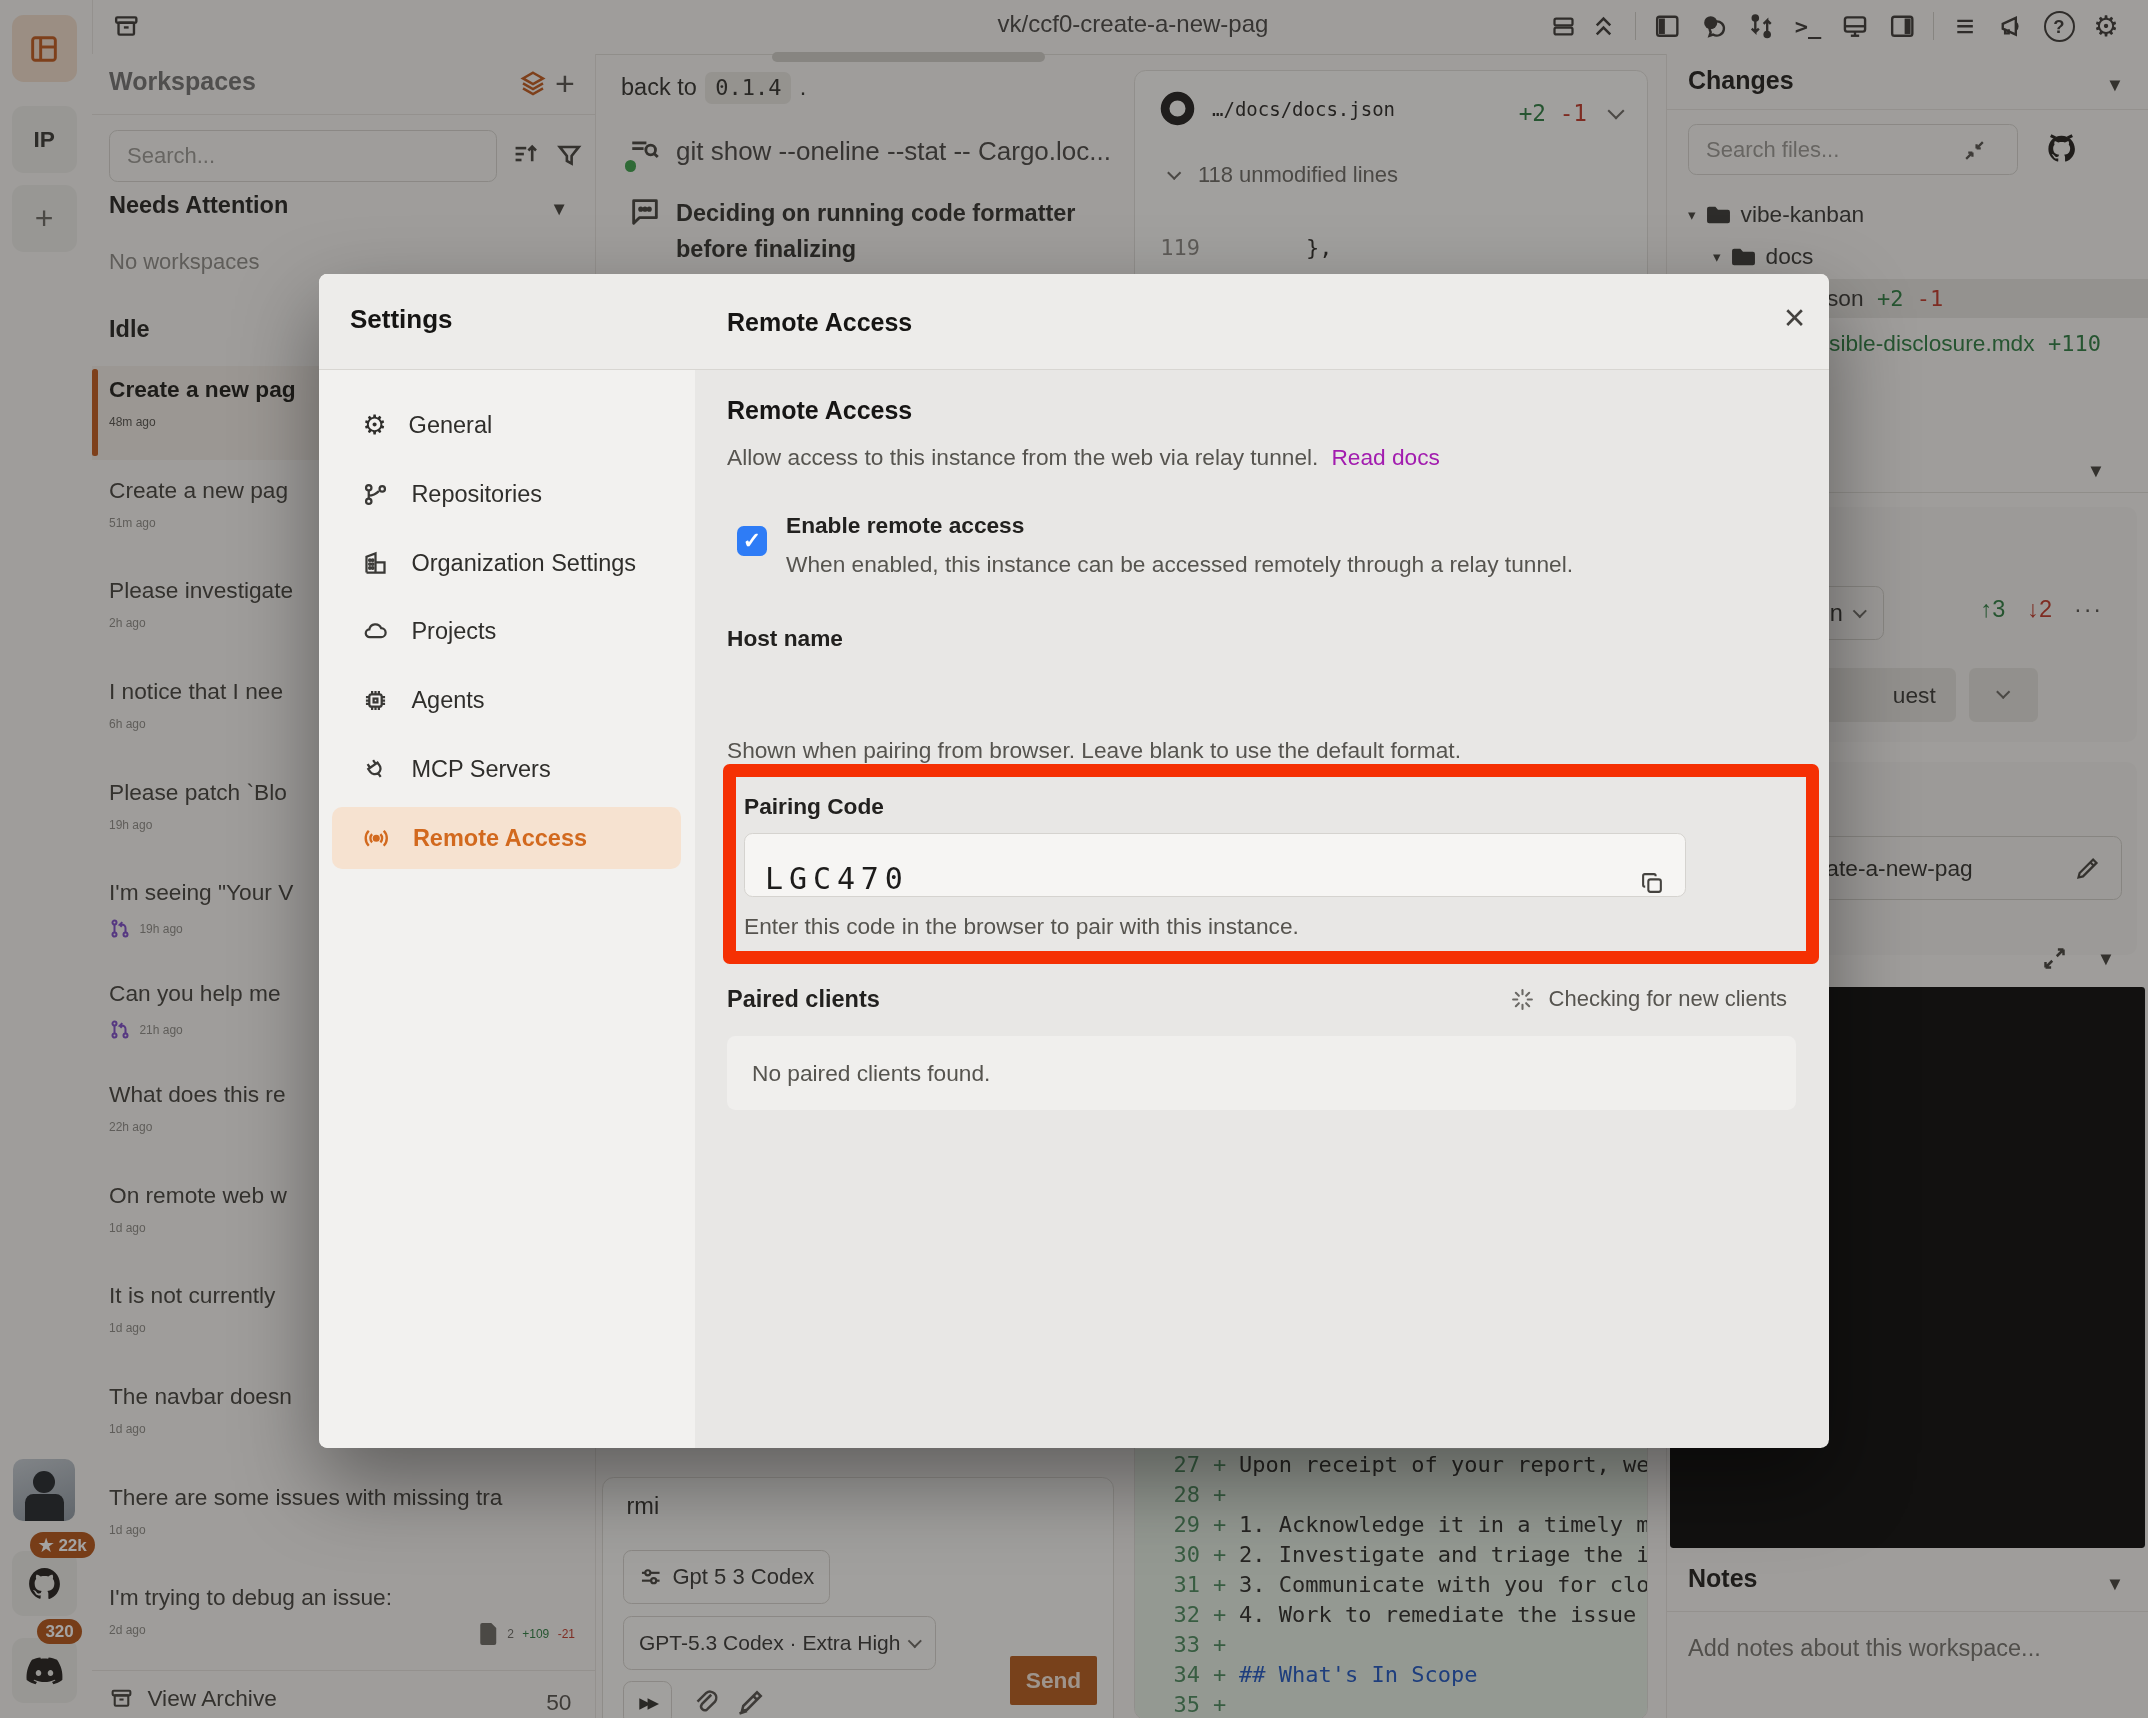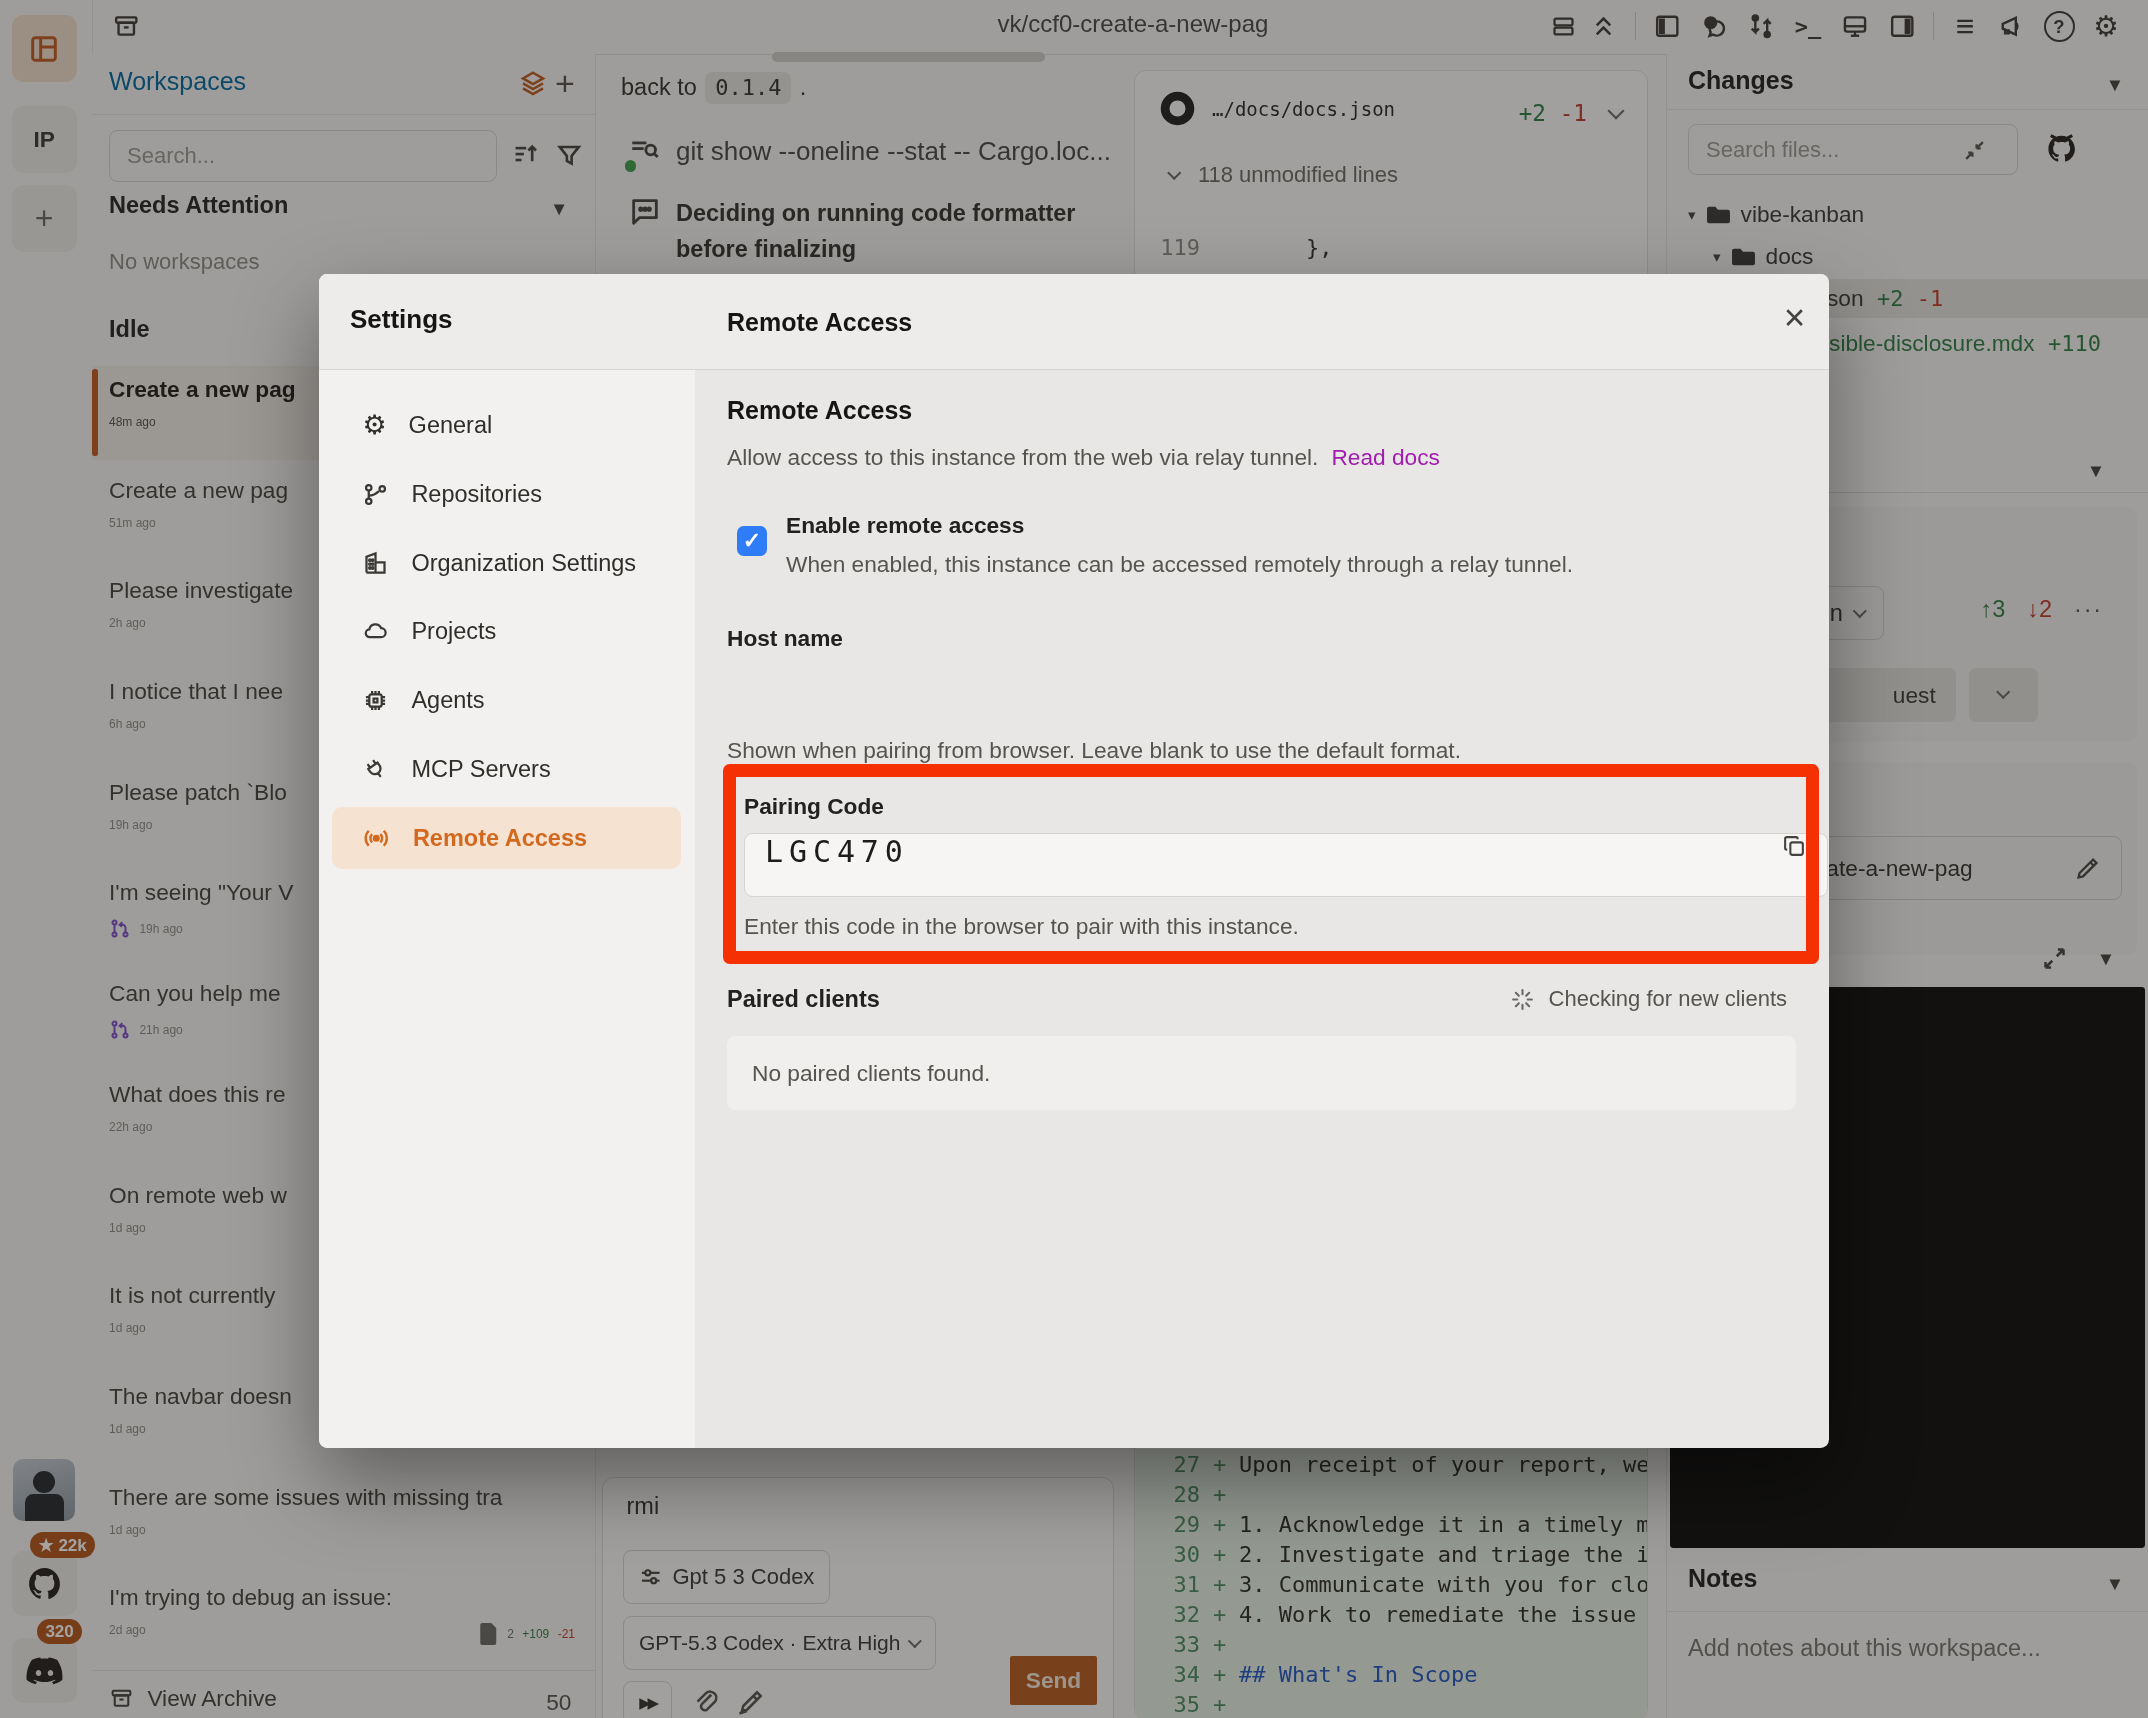--- a/index.html
+++ b/index.html
@@ -178,21 +178,21 @@
     </div>
     <div class="badge" style="left:37px;top:1619px">320</div>
     <div class="railbtn" style="top:1638px;height:65px">
       <svg width="39" height="30" viewBox="0 0 28 20" fill="#23211f">
           <path d="M23 2 C21 1 19 .5 17 .3 l-.4 .9 c-1.8-.3-3.5-.3-5.2 0 L11 .3 C9 .5 7 1 5 2 1.7 7 .8 11.8 1.2 16.5 3.4 18 5.5 19 7.6 19.6 l1-1.7 c-.9-.3-1.7-.7-2.5-1.2 l.6-.5 c4.8 2.2 10 2.2 14.6 0 l.6 .5 c-.8 .5-1.6 .9-2.5 1.2 l1 1.7 c2.1-.6 4.2-1.6 6.4-3.1 .5-5.4-.8-10.1-3.8-14.5z M9.7 13.6 c-1.1 0-2-1-2-2.2 0-1.2 .9-2.2 2-2.2 1.1 0 2 1 2 2.2 0 1.2-.9 2.2-2 2.2z m8.6 0 c-1.1 0-2-1-2-2.2 0-1.2 .9-2.2 2-2.2 1.1 0 2 1 2 2.2 0 1.2-.9 2.2-2 2.2z"></path>
         </svg>
     </div>
   </div>
 
   <div class="abs ws">
-    <div class="abs" style="left:17px;top:13.4px;font-size:25px;font-weight:400;color:#0369a1">Workspaces</div>
+    <div class="abs" style="left:17px;top:13.4px;font-size:25px;font-weight:700;color:#737373">Workspaces</div>
     <div class="abs" style="left:426px;top:15px;color:#c05a1f">
       <svg width="30" height="30" viewBox="0 0 24 24" fill="none" stroke="currentColor" stroke-width="2">
           <path d="M12 3 L20 7.5 L12 12 L4 7.5 Z"></path>
           <path d="M4 11.5 L12 16 L20 11.5"></path>
           <path d="M4 15.5 L12 20 L20 15.5"></path>
         </svg>
     </div>
     <div class="abs" style="left:463px;top:10px;font-size:34px;color:#55534f">+</div>
     <div class="abs" style="left:0;top:60px;width:503px;height:0.8px;background:#e4e2de"></div>
 
@@ -633,21 +633,21 @@
     </div>
 
     <div class="abs" style="left:418px;top:252px;width:30px;height:30px;background:#2e7cf6;border-radius:6.7px;display:flex;align-items:center;justify-content:center;color:#fff;font-size:22px;font-weight:700">✓</div>
     <div class="abs mlabel" style="left:467px;top:238px">Enable remote access</div>
     <div class="abs mtext" style="left:467px;top:277px">When enabled, this instance can be accessed remotely through a relay tunnel.</div>
 
     <div class="abs mlabel" style="left:408px;top:351px">Host name</div>
     <div class="abs mtext" style="left:408px;top:463px">Shown when pairing from browser. Leave blank to use the default format.</div>
 
     <div class="abs mlabel" style="left:425px;top:519px">Pairing Code</div>
-    <div class="minput" style="left:425px;top:559px;width:1084px;height:64px;display:flex;align-items:flex-start">
+    <div class="minput" style="left:425px;top:559px;width:942px;height:64px;display:flex;align-items:flex-end">
       <span class="mono" style="flex:1;font-size:30px;letter-spacing:5.9px;color:#1d1c1b">LGC470</span>
       <span>
           <svg width="25" height="25" viewBox="0 0 24 24" fill="none" stroke="#45433f" stroke-width="2">
             <rect x="8" y="8" width="12" height="12" rx="2"></rect>
             <path d="M5 15 H4.5 A1.5 1.5 0 0 1 3 13.5 V4.5 A1.5 1.5 0 0 1 4.5 3 H13.5 A1.5 1.5 0 0 1 15 4.5 V5"></path>
           </svg>
         </span>
     </div>
     <div class="abs mtext" style="left:425px;top:639px">Enter this code in the browser to pair with this instance.</div>
 

